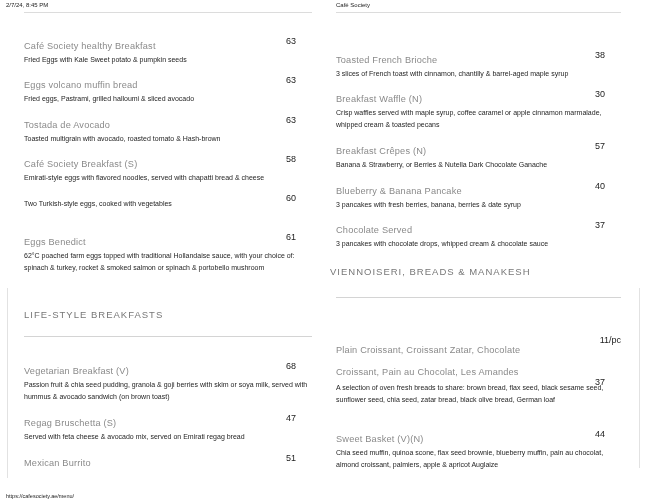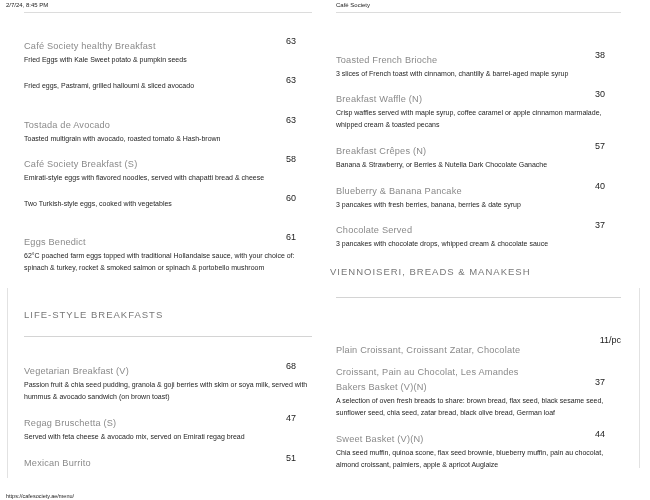--- a/index.html
+++ b/index.html
@@ -33,20 +33,21 @@
 <div class="page left">
   <div class="hdr">2/7/24, 8:45 PM</div>
   <div class="topline"></div>
 
   <div class="item" style="top:40px">
     <div class="name">Café Society healthy Breakfast</div>
     <div class="desc">Fried Eggs with Kale Sweet potato &amp; pumpkin seeds</div>
     <div class="price">63</div>
   </div>
   <div class="item" style="top:79px">
+    <div class="name">Eggs volcano muffin bread</div>
     <div class="desc">Fried eggs, Pastrami, grilled halloumi &amp; sliced avocado</div>
     <div class="price">63</div>
   </div>
   <div class="item" style="top:119px">
     <div class="name">Tostada de Avocado</div>
     <div class="desc">Toasted multigrain with avocado, roasted tomato &amp; Hash-brown</div>
     <div class="price">63</div>
   </div>
   <div class="item" style="top:158px">
     <div class="name">Café Society Breakfast (S)</div>
@@ -118,21 +119,20 @@
 
   <div class="section-title" style="left:5px; top:266px">VIENNOISERI, BREADS &amp; MANAKESH</div>
   <div class="section-line" style="left:11px; width:285px; top:297px"></div>
   <div class="vline" style="left:314px; top:288px; height:180px"></div>
 
   <div class="item" style="top:325px; width:250px">
     <div class="name" style="line-height:22px; width:215px">Plain Croissant, Croissant Zatar, Chocolate Croissant, Pain au Chocolat, Les Amandes</div>
     <div class="price" style="right:-35px">11/pc</div>
   </div>
   <div class="item" style="top:367px">
-    <div class="name">Bakers Basket (V)(N)</div>
     <div class="desc">A selection of oven fresh breads to share: brown bread, flax seed, black sesame seed, sunflower seed, chia seed, zatar bread, black olive bread, German loaf</div>
     <div class="price">37</div>
   </div>
   <div class="item" style="top:419px">
     <div class="name">Sweet Basket (V)(N)</div>
     <div class="desc">Chia seed muffin, quinoa scone, flax seed brownie, blueberry muffin, pain au chocolat, almond croissant, palmiers, apple &amp; apricot Auglaize</div>
     <div class="price">44</div>
   </div>
 
   <div class="footer" style="right:10px">2/4</div>

